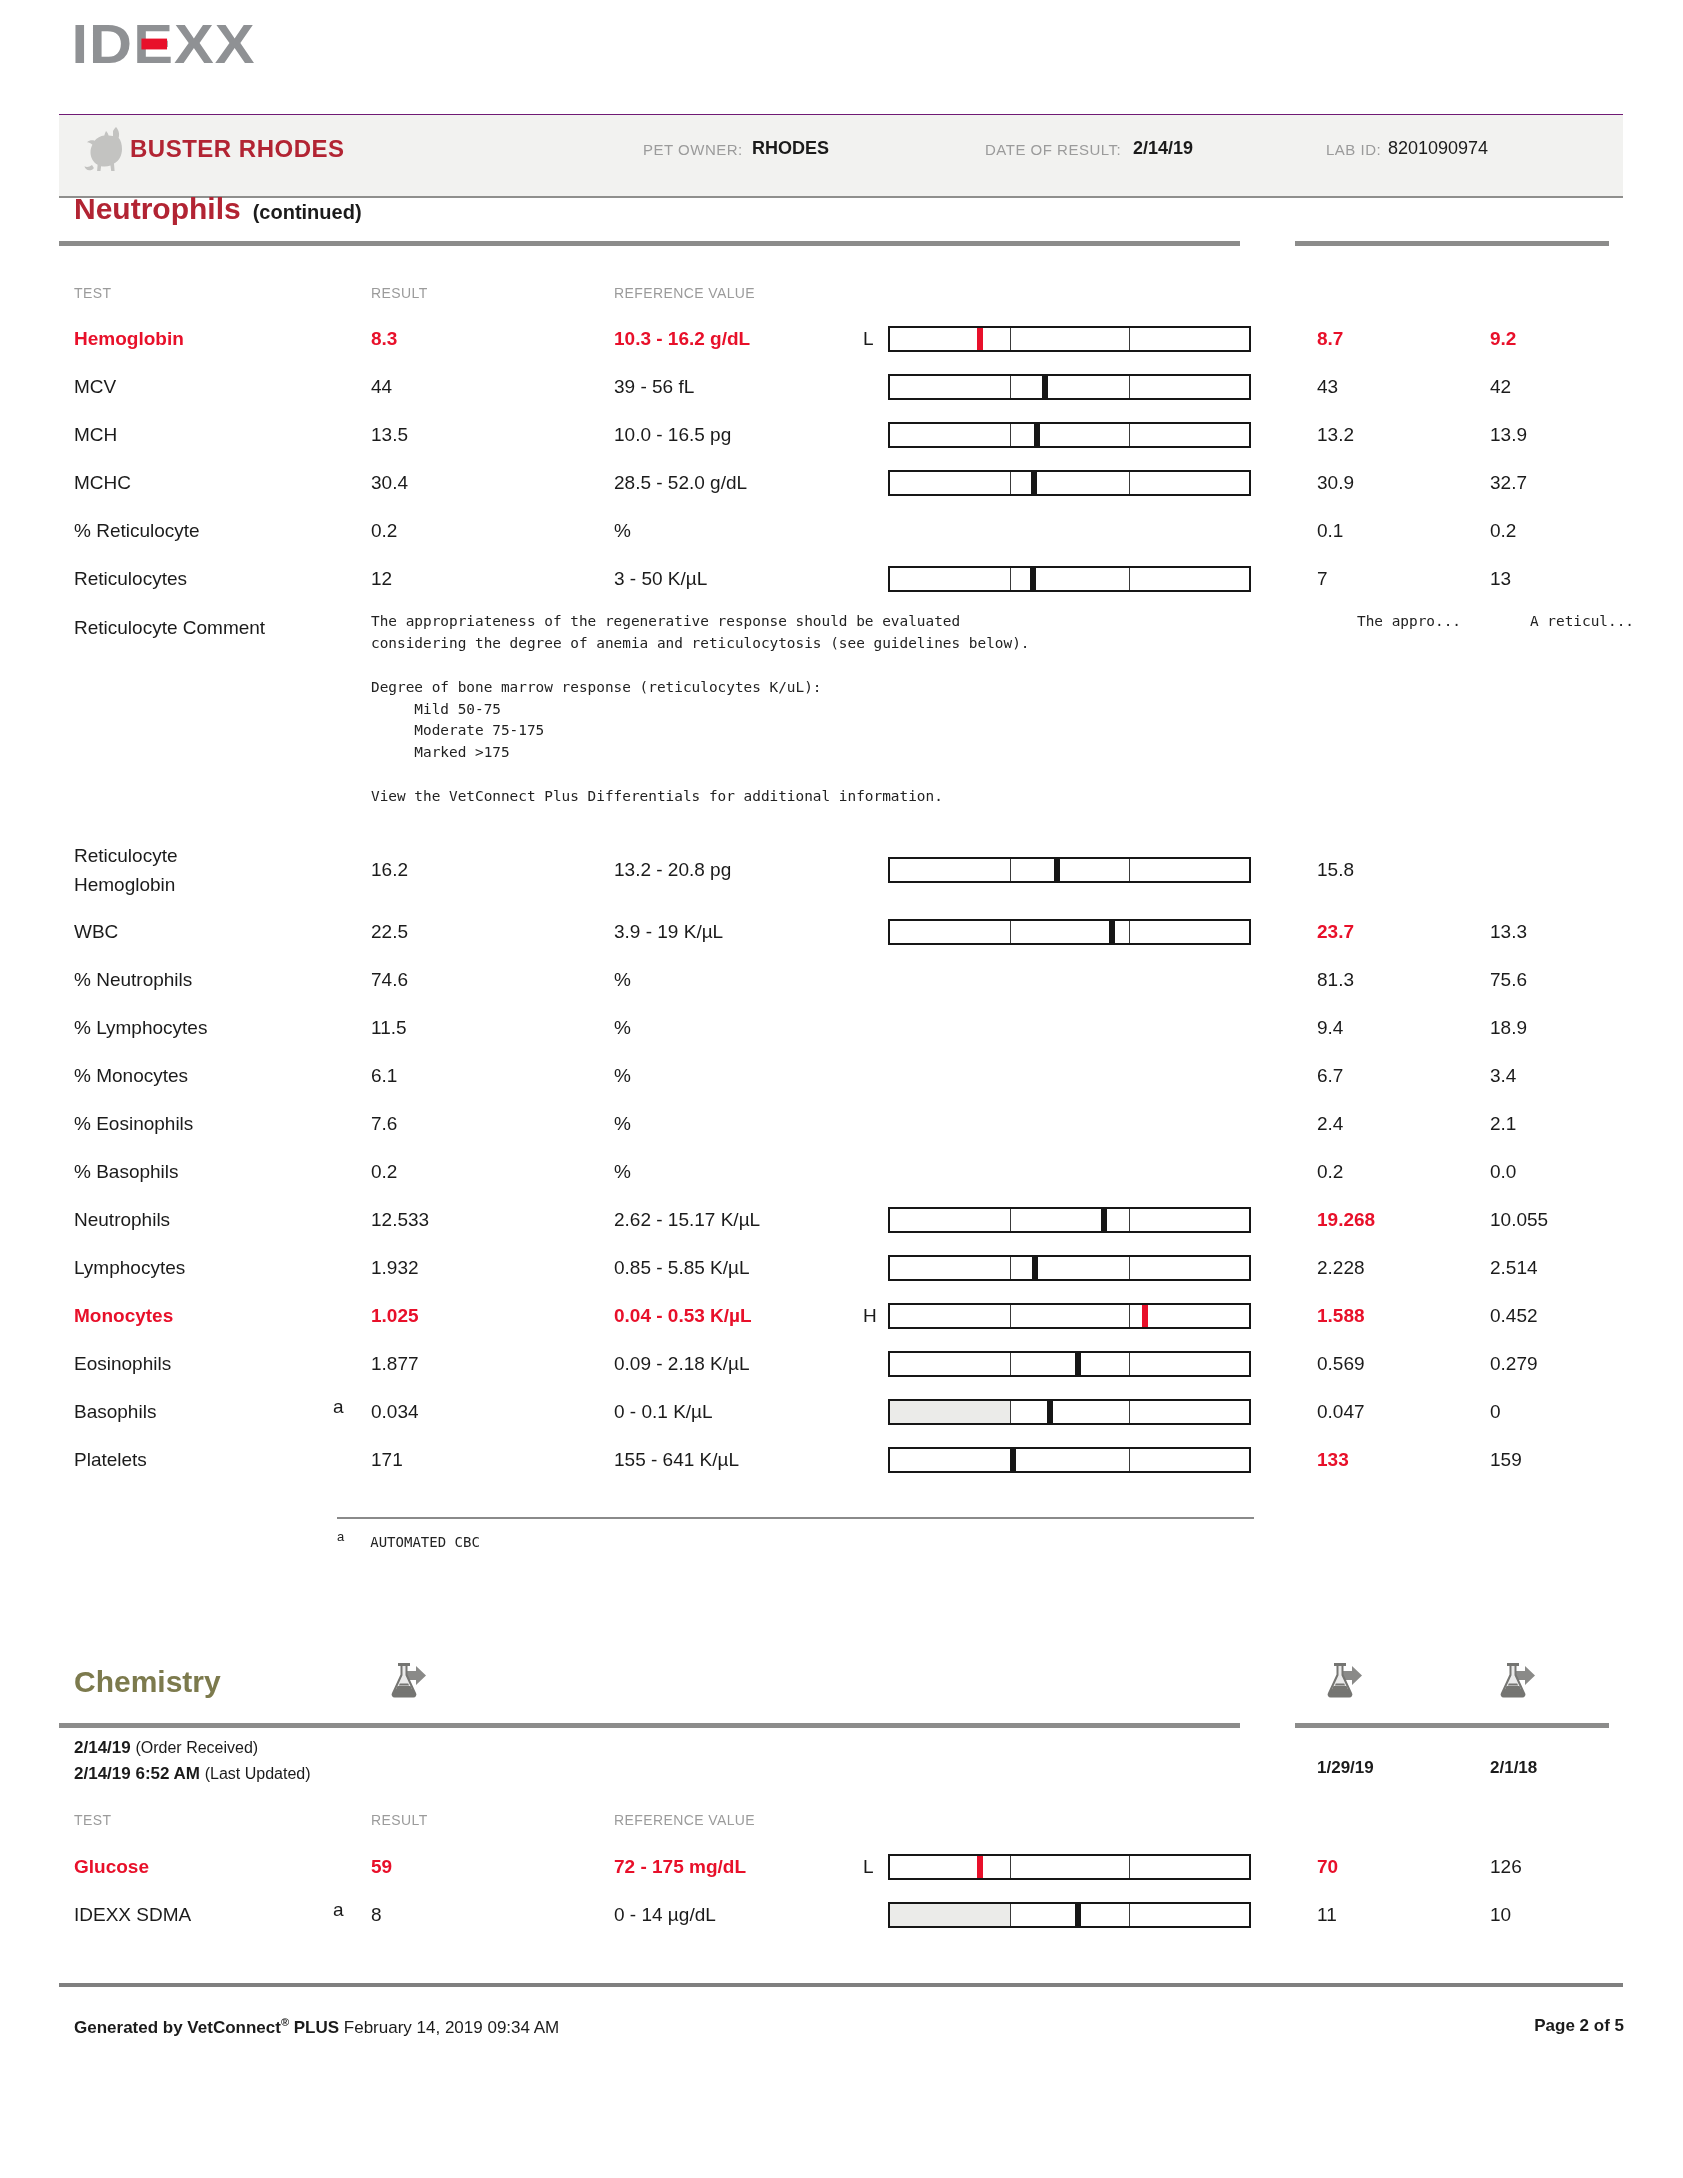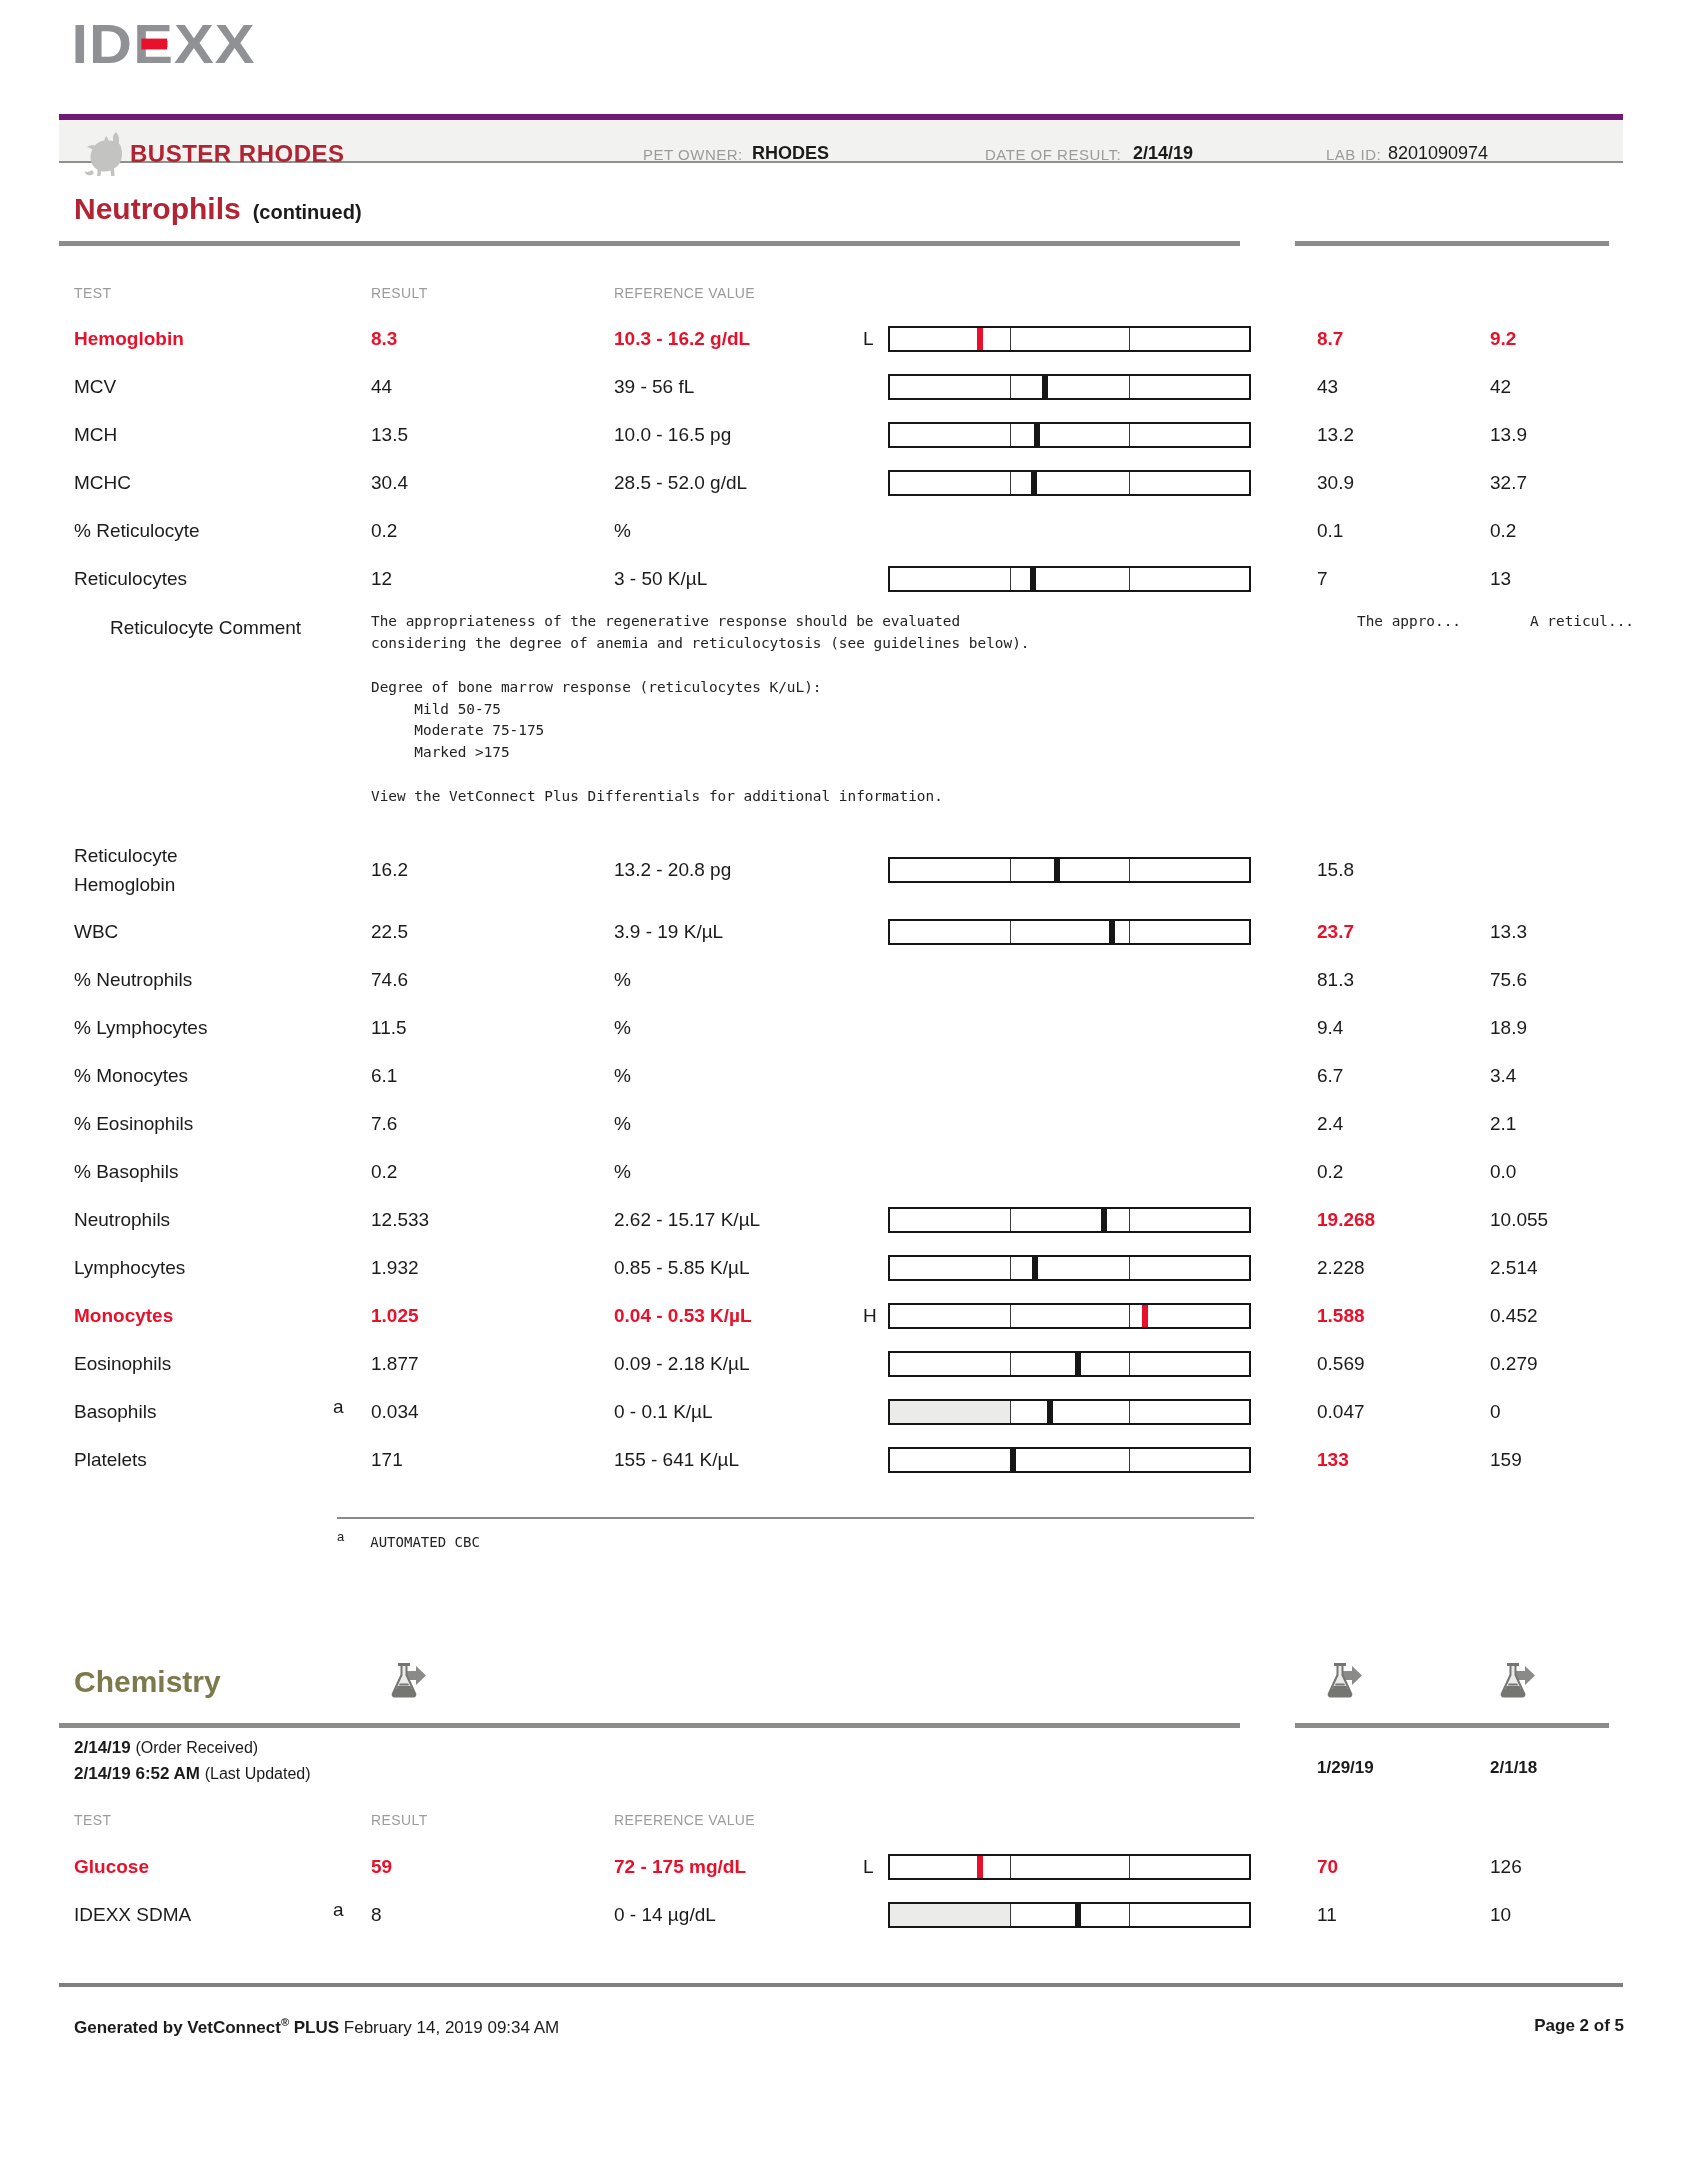--- a/index.html
+++ b/index.html
@@ -1,22 +1,22 @@
 <!DOCTYPE html>
 <html><head>
 <meta charset="utf-8">
 <style>
   html,body{margin:0;padding:0;background:#fff;}
   .page{position:relative;width:1683px;height:2178px;background:#ffffff;
         font-family:"Liberation Sans", sans-serif;color:#1b1b1b;overflow:hidden;}
 
   
   .logo{position:absolute;top:12px;left:71px;}
-  .idbar{position:absolute;top:114px;left:59px;width:1564px;height:49px;
-         background:#f2f2f0;border-top:6px solid #701a75;border-bottom:2px solid #8f8f8d;box-sizing:border-box;}
+  .idbar{position:absolute;top:114px;left:59px;width:1564px;height:84px;
+         background:#f2f2f0;border-top:1px solid #701a75;border-bottom:2px solid #8f8f8d;box-sizing:border-box;}
   .idbar .cat{position:absolute;left:24px;top:12px;}
   .pet-name{position:absolute;left:71px;top:20px;font-size:24px;font-weight:bold;color:#b22433;letter-spacing:0.5px;}
   .id-label{position:absolute;top:26px;font-size:15px;color:#9b9b9b;letter-spacing:0.5px;}
   .id-value{position:absolute;top:23px;font-size:18px;font-weight:bold;color:#1b1b1b;}
   .id-value.plain{font-weight:normal;}
 
   
   .sec-title{position:absolute;left:74px;display:flex;align-items:baseline;gap:12px;}
   .sec-title .t{font-size:30px;font-weight:bold;color:#b22433;}
   .sec-title .t.olive{color:#7c7a4d;}
@@ -39,21 +39,21 @@
   .abn .c-test,.abn .c-result,.abn .c-ref,.c-h1.abn,.c-h2.abn{color:#e8102a;font-weight:bold;}
 
   .c-bar{left:888px;width:363px;height:26px;border:2px solid #161616;box-sizing:border-box;
          background:#fff;transform:none !important;}
   .seg-low{position:absolute !important;left:0;top:0;bottom:0;width:33.33%;background:#ebebe9;transform:none !important;}
   .segdiv{position:absolute !important;top:0;bottom:0;width:1px;background:#3a3a3a;transform:none !important;}
   .marker{position:absolute !important;top:0;bottom:0;width:6px;background:#161616;transform:none !important;}
   .marker.red{background:#e8102a;}
 
   
-  .comment-row .c-test{top:10px !important;transform:none !important;margin-left:36px;}
+  .comment-row .c-test{top:10px !important;transform:none !important;}
   .mono{font-family:"DejaVu Sans Mono", monospace;}
   .c-comment{left:371px;top:8px !important;transform:none !important;width:911px;
              font-size:14.4px !important;line-height:1.52;white-space:pre;color:#222;}
   .mono-hist{font-size:14.4px !important;top:10px !important;transform:none !important;white-space:pre;color:#222;margin-left:40px;}
 
   
   .foot-sep{position:absolute;left:337px;width:917px;height:2px;background:#8a8a8a;}
   .footnote{position:absolute;left:337px;font-size:14px;color:#222;}
   .footnote sup{font-family:"Liberation Sans",sans-serif;font-size:13px;margin-right:26px;}
 

